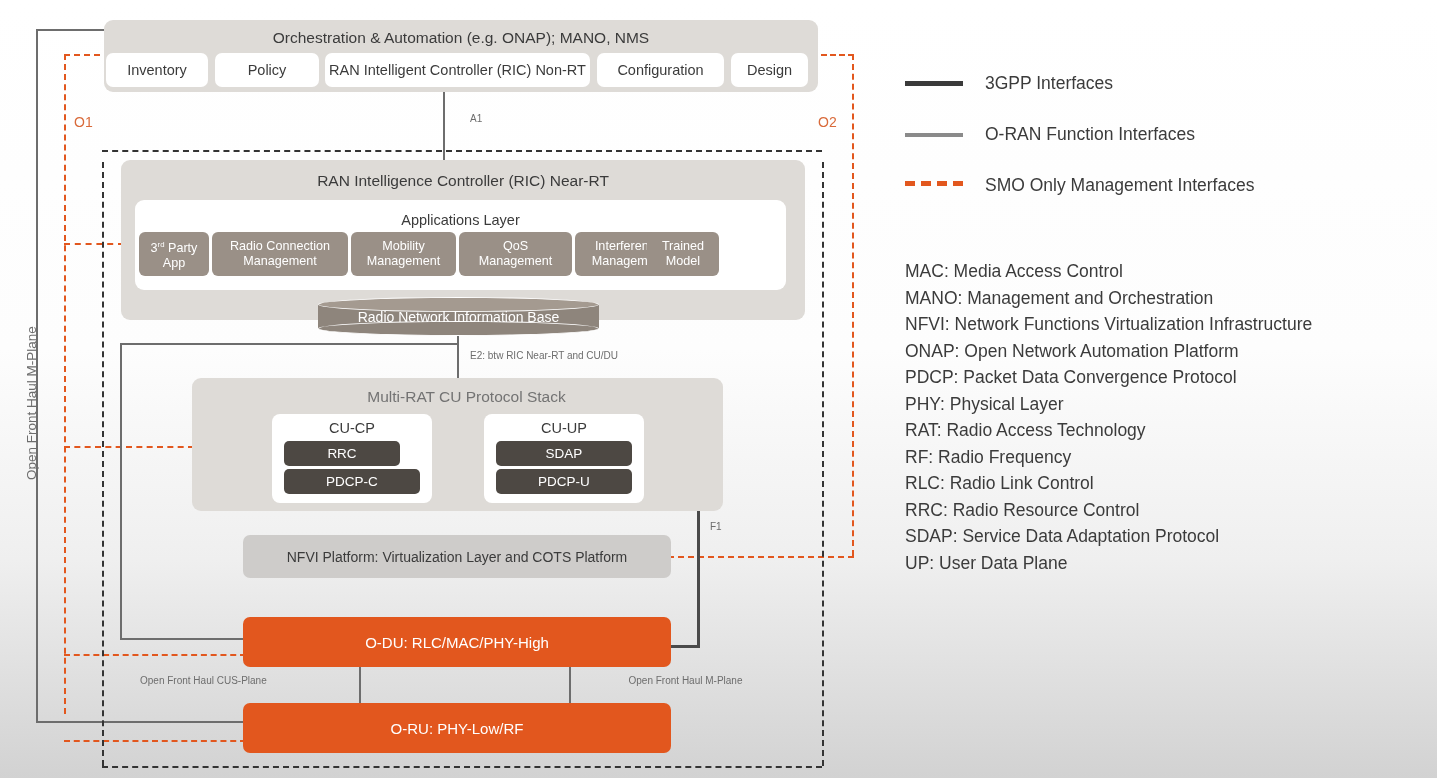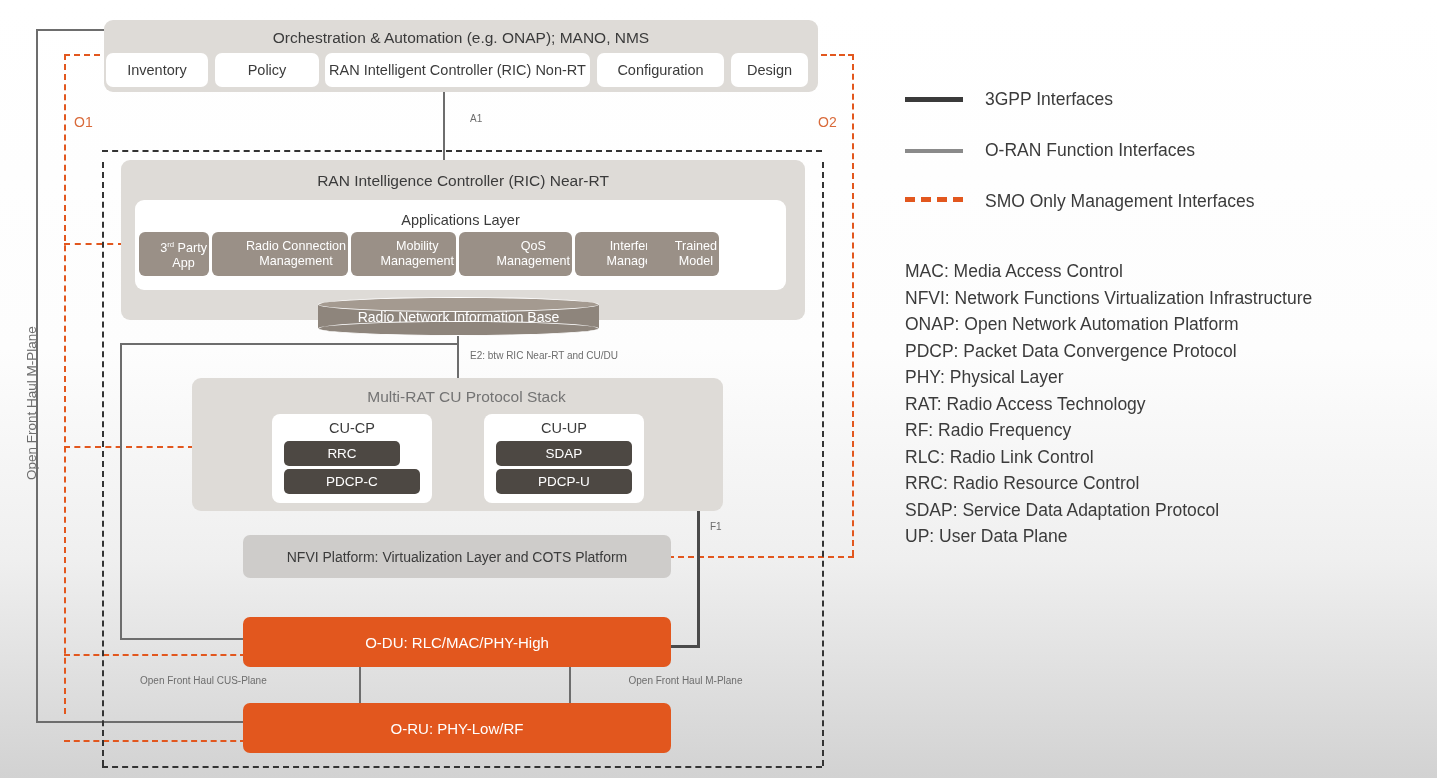--- a/index.html
+++ b/index.html
@@ -14,21 +14,21 @@
   
   #smo{left:104px;top:20px;width:714px;height:72px;background:#dedbd7;border-radius:9px;}
   #smo-title{left:104px;top:27px;width:714px;height:22px;font-size:15.5px;color:#3b3b3b;}
   .smo-chip{height:34px;background:#fff;border-radius:7px;font-size:14.5px;color:#3b3b3b;top:53px;}
 
   
   #ric{left:121px;top:160px;width:684px;height:160px;background:#dedbd7;border-radius:9px;}
   #ric-title{left:121px;top:170px;width:684px;height:22px;font-size:15.5px;color:#3b3b3b;}
   #applayer{left:135px;top:200px;width:651px;height:90px;background:#fff;border-radius:9px;}
   #applayer-title{left:135px;top:210px;width:651px;height:20px;font-size:14.5px;color:#3b3b3b;}
-  .appbox{height:44px;top:232px;background:#9a9087;border-radius:6px;color:#fff;font-size:12.6px;line-height:15px;padding:0 2px;justify-content:flex-end;}
+  .appbox{height:44px;top:232px;background:#9a9087;border-radius:6px;color:#fff;font-size:12.6px;line-height:15px;padding:0 2px;}
 
   
   #rnib-wrap{left:318px;top:297px;width:281px;height:38px;}
   #rnib-top{position:absolute;left:0;top:0;width:281px;height:15px;border-radius:50%;
             background:#a49a90;border:1.5px solid #ffffff;box-sizing:border-box;}
   #rnib-body{position:absolute;left:0;top:7px;width:281px;height:25px;background:#8e857c;}
   #rnib-bot{position:absolute;left:0;top:24px;width:281px;height:15px;border-radius:50%;
             background:#8e857c;border:1.5px solid #ffffff;box-sizing:border-box;}
   #rnib-label{position:absolute;left:0;top:8px;width:281px;height:24px;color:#fff;font-size:14px;z-index:3;}
 
@@ -54,21 +54,21 @@
 
   
   .ln{position:absolute;background:#6d6d6d;}
   .ln-dark{position:absolute;background:#4a4a4a;}
   .dashv-orange{position:absolute;width:0;border-left:2.5px dashed #e2571e;}
   .dashh-orange{position:absolute;height:0;border-top:2.5px dashed #e2571e;}
   .dashv-black{position:absolute;width:0;border-left:2.5px dashed #333;}
   .dashh-black{position:absolute;height:0;border-top:2.5px dashed #333;}
 
   
-  #legend{left:905px;top:74px;width:520px;}
+  #legend{left:905px;top:58px;width:520px;}
   .leg-row{display:flex;align-items:center;height:51px;}
   .leg-swatch{width:58px;height:5px;margin-right:22px;flex:none;}
   .leg-text{font-size:17.5px;color:#3b3b3b;}
   #abbrev{left:905px;top:258px;width:530px;}
   .abbr-line{font-size:17.5px;color:#3b3b3b;line-height:26.5px;}
   sup{font-size:0.62em;vertical-align:super;}
 </style>
 </head>
 <body>
 
@@ -183,20 +183,21 @@
     <span class="leg-text">O-RAN Function Interfaces</span>
   </div>
   <div class="leg-row">
     <span class="leg-swatch" style="background:none;height:5px;border-top:5px dashed #e2571e;"></span>
     <span class="leg-text">SMO Only Management Interfaces</span>
   </div>
 </div>
 
 <div class="abs" id="abbrev">
   <div class="abbr-line">MAC: Media Access Control</div>
+  <div class="abbr-line">MANO: Management and Orchestration</div>
   <div class="abbr-line">NFVI: Network Functions Virtualization Infrastructure</div>
   <div class="abbr-line">ONAP: Open Network Automation Platform</div>
   <div class="abbr-line">PDCP: Packet Data Convergence Protocol</div>
   <div class="abbr-line">PHY: Physical Layer</div>
   <div class="abbr-line">RAT: Radio Access Technology</div>
   <div class="abbr-line">RF: Radio Frequency</div>
   <div class="abbr-line">RLC: Radio Link Control</div>
   <div class="abbr-line">RRC: Radio Resource Control</div>
   <div class="abbr-line">SDAP: Service Data Adaptation Protocol</div>
   <div class="abbr-line">UP: User Data Plane</div>

